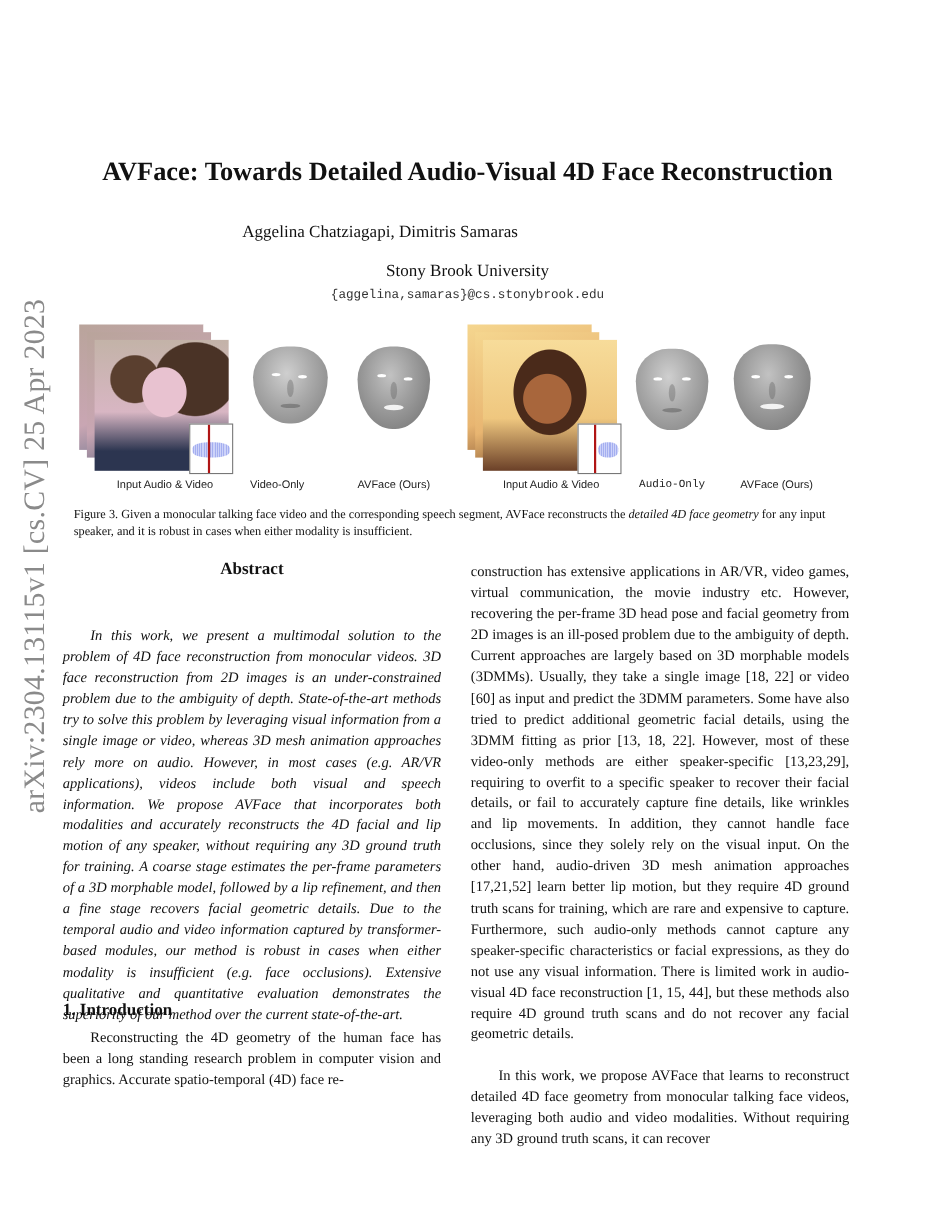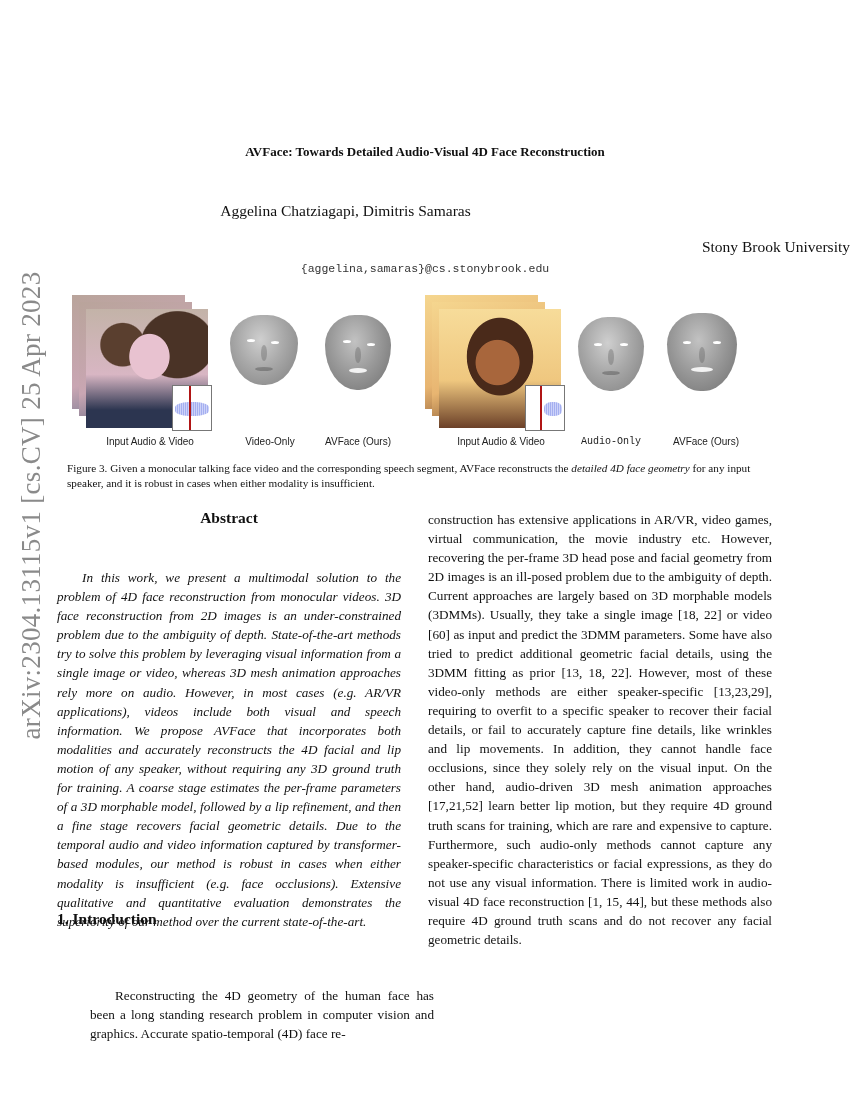--- a/index.html
+++ b/index.html
@@ -8,23 +8,23 @@
   .arxiv-stamp {
     position: absolute; left: 12px; top: 290px; width: 40px; height: 430px;
     display: flex; align-items: center; justify-content: center;
   }
   .arxiv-stamp span {
     display: block; transform: rotate(-90deg); white-space: nowrap;
     font-size: 27px; color: #8a8a8a; letter-spacing: 0.3px;
     font-family: "Liberation Serif", serif;
   }
   .title { position: absolute; top: 144px; left: 0; width: 850px; text-align: center;
-           font-size: 13px; font-weight: bold; }
+           font-size: 24px; font-weight: bold; }
   .authors { position: absolute; top: 202px; left: 0; width: 691px; text-align: center; font-size: 15.5px; }
-  .affil { position: absolute; top: 238px; left: 0; width: 850px; text-align: right; font-size: 15.5px; }
+  .affil { position: absolute; top: 238px; left: 0; width: 850px; text-align: center; font-size: 15.5px; }
   .email { position: absolute; top: 262px; left: 0; width: 850px; text-align: center;
            font-family: "Liberation Mono", "DejaVu Sans Mono", monospace; font-size: 11.5px; color: #333; }
 
   .figure { position: absolute; top: 293px; left: 70px; width: 720px; height: 160px; }
   .frames { position: absolute; width: 145px; height: 135px; }
   .frame { position: absolute; width: 113px; height: 114px; border-right: 1px solid #fff; }
   .audio-inset { position: absolute; width: 38px; height: 44px; background: #fff; border: 1px solid #777; overflow: hidden; }
   .audio-inset .wave { position: absolute; left: 2px; right: 2px; top: 16px; height: 14px;
      background: repeating-linear-gradient(90deg, #9aa6ee 0 1px, #c7cdf8 1px 2px); opacity: 0.9; border-radius: 40%; }
   .audio-inset .cursor { position: absolute; top: 0; bottom: 0; width: 2px; background: #b01515; }
@@ -41,21 +41,21 @@
   .caption { position: absolute; top: 461px; left: 67px; width: 718px; font-size: 11.2px; line-height: 15px; }
   .caption i { font-style: italic; }
 
   .col { position: absolute; width: 344px; font-size: 13.2px; line-height: 19.1px; text-align: justify; }
   .col-left { left: 57px; }
   .col-right { left: 428px; top: 510px; }
   .sec-head { font-weight: bold; font-size: 15.5px; }
   .abstract-head { position: absolute; top: 509px; left: 57px; width: 344px; text-align: center; }
   .abstract-body { top: 568px; font-style: italic; }
   .intro-head { position: absolute; top: 910px; left: 57px; }
-  .intro-body { top: 986px; margin-left: 33px; }
+  .intro-body { top: 933px; }
   p { margin: 0; text-indent: 1.9em; }
   p.cont { text-indent: 0; }
   .right-p2 { margin-top: 19px; }
 </style>
 </head>
 <body>
 
 <div class="arxiv-stamp">
   <span>arXiv:2304.13115v1  [cs.CV]  25 Apr 2023</span>
 </div>
@@ -86,21 +86,21 @@
     <div class="nose" style="left:31px; top:30px;"></div>
       <div class="mouth" style="left:25px; top:52px;"></div>
   </div>
   <div class="mesh detailed" style="left:255px; top:22px; width:66px; height:75px;">
     <div class="eye" style="left:18px; top:25px;"></div>
       <div class="eye" style="left:42px; top:28px;"></div>
     <div class="nose" style="left:30px; top:32px;"></div>
       <div class="mouth" style="left:24px; top:53px;"></div>
   </div>
   <div class="fig-label" style="left:80px;">Input Audio &amp; Video</div>
-  <div class="fig-label" style="left:200px;">Video-Only</div>
+  <div class="fig-label" style="left:182px;">Video-Only</div>
   <div class="fig-label" style="left:288px;">AVFace (Ours)</div>
 
   <div class="frames" style="left:355px; top:2px;">
     <div class="frame" style="left:0; top:0; background:linear-gradient(160deg,#f5d68f,#e8b571 60%,#7a4a2a);"></div>
     <div class="frame" style="left:7px; top:7px; background:linear-gradient(160deg,#f5d68f,#e8b571 60%,#6a3f22);"></div>
     <div class="frame" style="left:14px; top:14px; width:122px; height:119px; background:
        radial-gradient(ellipse at 48% 45%, #a8663c 0 24%, transparent 25%),
        radial-gradient(ellipse at 50% 40%, #4a2a1a 0 38%, transparent 39%),
        linear-gradient(180deg,#f7dc9a 0%,#efc77f 60%,#6b4028 100%);"></div>
     <div class="audio-inset" style="left:100px; top:90px;">
@@ -134,13 +134,14 @@
   <p>In this work, we present a multimodal solution to the problem of 4D face reconstruction from monocular videos. 3D face reconstruction from 2D images is an under-constrained problem due to the ambiguity of depth. State-of-the-art methods try to solve this problem by leveraging visual information from a single image or video, whereas 3D mesh animation approaches rely more on audio. However, in most cases (e.g. AR/VR applications), videos include both visual and speech information. We propose AVFace that incorporates both modalities and accurately reconstructs the 4D facial and lip motion of any speaker, without requiring any 3D ground truth for training. A coarse stage estimates the per-frame parameters of a 3D morphable model, followed by a lip refinement, and then a fine stage recovers facial geometric details. Due to the temporal audio and video information captured by transformer-based modules, our method is robust in cases when either modality is insufficient (e.g. face occlusions). Extensive qualitative and quantitative evaluation demonstrates the superiority of our method over the current state-of-the-art.</p>
 </div>
 
 <div class="intro-head sec-head">1. Introduction</div>
 <div class="col col-left intro-body">
   <p>Reconstructing the 4D geometry of the human face has been a long standing research problem in computer vision and graphics. Accurate spatio-temporal (4D) face re-</p>
 </div>
 
 <div class="col col-right">
   <p class="cont">construction has extensive applications in AR/VR, video games, virtual communication, the movie industry etc. However, recovering the per-frame 3D head pose and facial geometry from 2D images is an ill-posed problem due to the ambiguity of depth. Current approaches are largely based on 3D morphable models (3DMMs). Usually, they take a single image [18, 22] or video [60] as input and predict the 3DMM parameters. Some have also tried to predict additional geometric facial details, using the 3DMM fitting as prior [13, 18, 22]. However, most of these video-only methods are either speaker-specific [13,23,29], requiring to overfit to a specific speaker to recover their facial details, or fail to accurately capture fine details, like wrinkles and lip movements. In addition, they cannot handle face occlusions, since they solely rely on the visual input. On the other hand, audio-driven 3D mesh animation approaches [17,21,52] learn better lip motion, but they require 4D ground truth scans for training, which are rare and expensive to capture. Furthermore, such audio-only methods cannot capture any speaker-specific characteristics or facial expressions, as they do not use any visual information. There is limited work in audio-visual 4D face reconstruction [1, 15, 44], but these methods also require 4D ground truth scans and do not recover any facial geometric details.</p>
+  <p class="right-p2">In this work, we propose AVFace that learns to reconstruct detailed 4D face geometry from monocular talking face videos, leveraging both audio and video modalities. Without requiring any 3D ground truth scans, it can recover</p>
 </div>
 
 </body></html>

